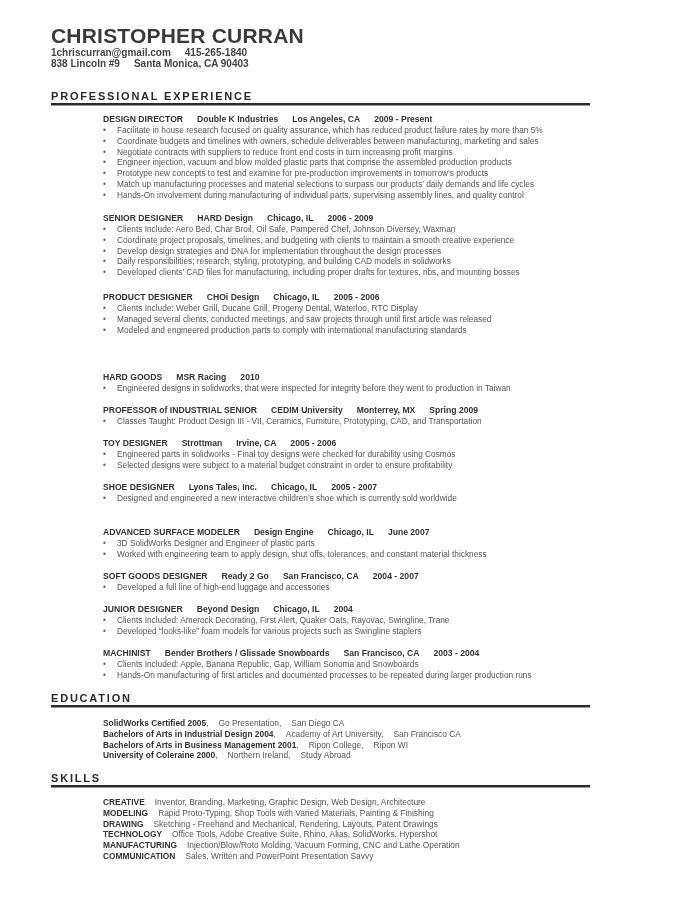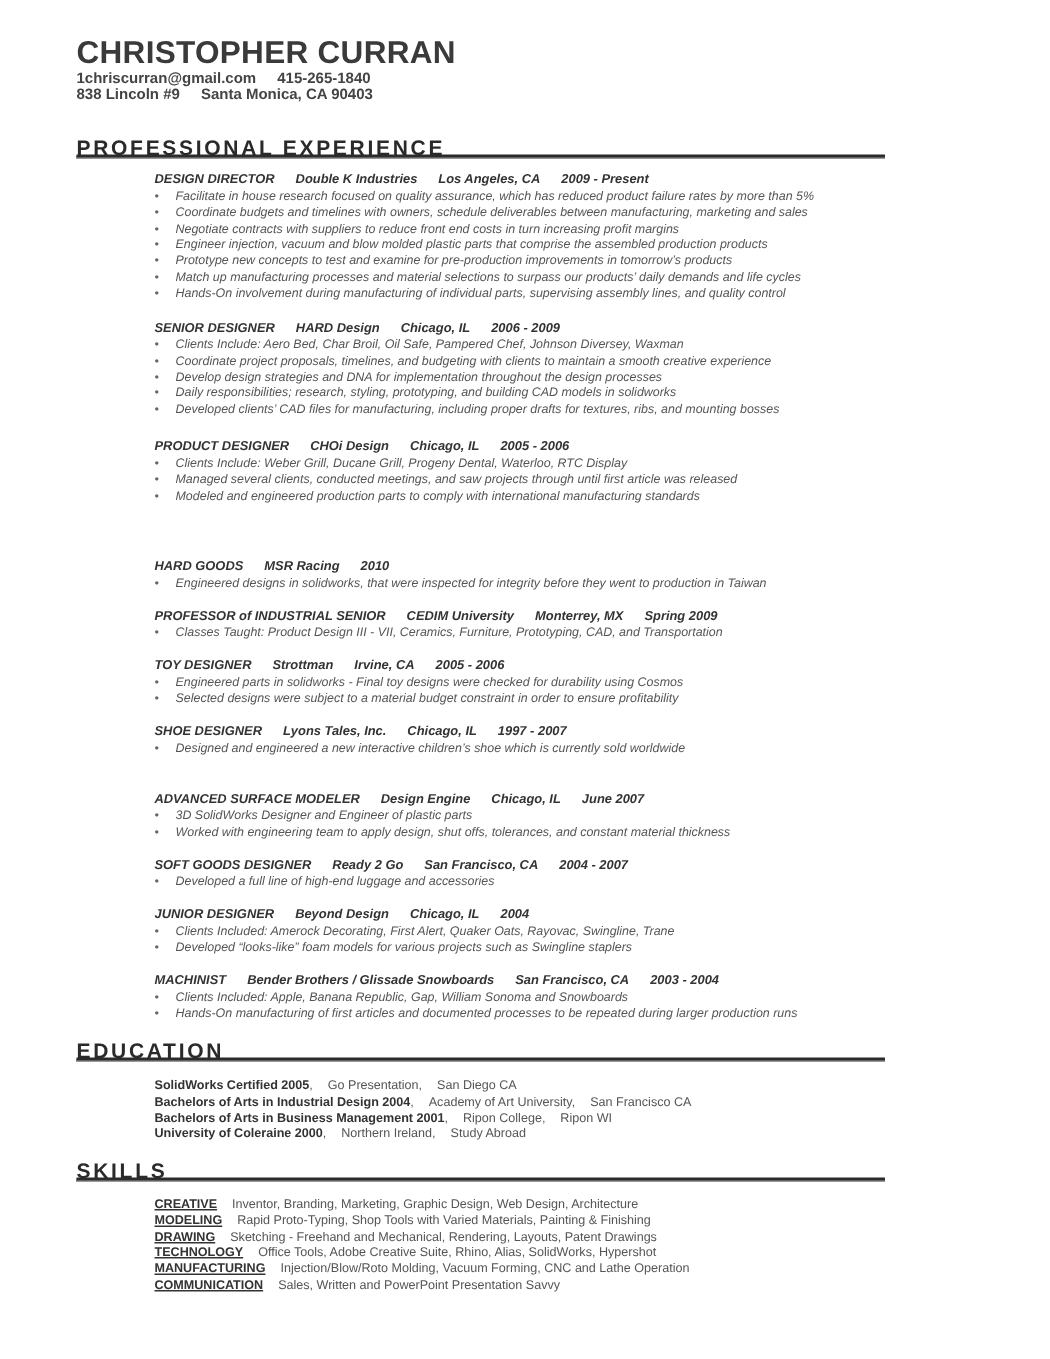--- a/index.html
+++ b/index.html
@@ -3,35 +3,35 @@
 <meta charset="utf-8">
 <style>
   html, body { margin:0; padding:0; background:#ffffff; }
   body { width:700px; height:906px; overflow:hidden; position:relative;
          font-family:"Liberation Sans", sans-serif; color:#333; }
   .page { position:absolute; left:0; top:0; width:590px; height:862px; overflow:hidden; }
   .name { position:absolute; left:51px; top:24px; font-size:21px; font-weight:bold; color:#3a3a3a; letter-spacing:0.2px; margin:0; }
   .contact { position:absolute; left:51px; font-size:10px; font-weight:bold; color:#444; }
   .contact span + span { margin-left:14px; }
   .section-head { position:absolute; left:51px; width:600px; height:14px; }
-  .section-head .title { font-size:14px; font-weight:bold; letter-spacing:1.8px; color:#2a2a2a; position:absolute; left:0; top:0;text-decoration:underline; }
+  .section-head .title { font-size:11px; font-weight:bold; letter-spacing:1.8px; color:#2a2a2a; position:absolute; left:0; top:0; }
   .section-head .rule { position:absolute; left:0; top:13px; width:600px; height:2px; background:#2b2b2b; border-bottom:1px solid #999; }
-  .job { position:absolute; left:103px; width:560px;font-style:italic; }
+  .job { position:absolute; left:103px; width:560px; }
   .job-head { font-size:8.6px; font-weight:bold; color:#333; line-height:11px; white-space:nowrap; }
   .job-head span + span { margin-left:14px; }
   ul.bullets { list-style:none; margin:0; padding:0; }
   ul.bullets li { font-size:8.3px; color:#555; line-height:10.8px; white-space:nowrap; position:relative; padding-left:14px; }
   ul.bullets li::before { content:"•"; position:absolute; left:0; top:0; color:#666; }
   .edu { position:absolute; left:103px; width:540px; }
   .edu-row { font-size:8.4px; line-height:10.8px; color:#555; white-space:nowrap; }
   .edu-row b { color:#333; }
   .edu-row span.sep { margin-left:10px; }
   .skills { position:absolute; left:103px; width:540px; }
   .skill-row { font-size:8.4px; line-height:10.8px; color:#555; white-space:nowrap; }
-  .skill-row b { color:#333; margin-right:10px;text-decoration:underline; }
+  .skill-row b { color:#333; margin-right:10px; }
 </style>
 </head>
 <body>
 
 <div class="page">
   <h1 class="name">CHRISTOPHER CURRAN</h1>
   <div class="contact" style="top:47px;">
     <span>1chriscurran@gmail.com</span><span>415-265-1840</span>
   </div>
   <div class="contact" style="top:58px;">
@@ -91,21 +91,21 @@
         </ul>
       </div>
       <div class="job" style="top: 438px;">
         <div class="job-head"><span>TOY DESIGNER</span><span>Strottman</span><span>Irvine, CA</span><span>2005 - 2006</span></div>
         <ul class="bullets">
           <li>Engineered parts in solidworks - Final toy designs were checked for durability using Cosmos</li>
           <li>Selected designs were subject to a material budget constraint in order to ensure profitability</li>
         </ul>
       </div>
       <div class="job" style="top: 482px;">
-        <div class="job-head"><span>SHOE DESIGNER</span><span>Lyons Tales, Inc.</span><span>Chicago, IL</span><span>1997 - 2007</span></div>
+        <div class="job-head"><span>SHOE DESIGNER</span><span>Lyons Tales, Inc.</span><span>Chicago, IL</span><span>2005 - 2007</span></div>
         <ul class="bullets">
           <li>Designed and engineered a new interactive children’s shoe which is currently sold worldwide</li>
         </ul>
       </div>
       <div class="job" style="top: 527px;">
         <div class="job-head"><span>ADVANCED SURFACE MODELER</span><span>Design Engine</span><span>Chicago, IL</span><span>June 2007</span></div>
         <ul class="bullets">
           <li>3D SolidWorks Designer and Engineer of plastic parts</li>
           <li>Worked with engineering team to apply design, shut offs, tolerances, and constant material thickness</li>
         </ul>

